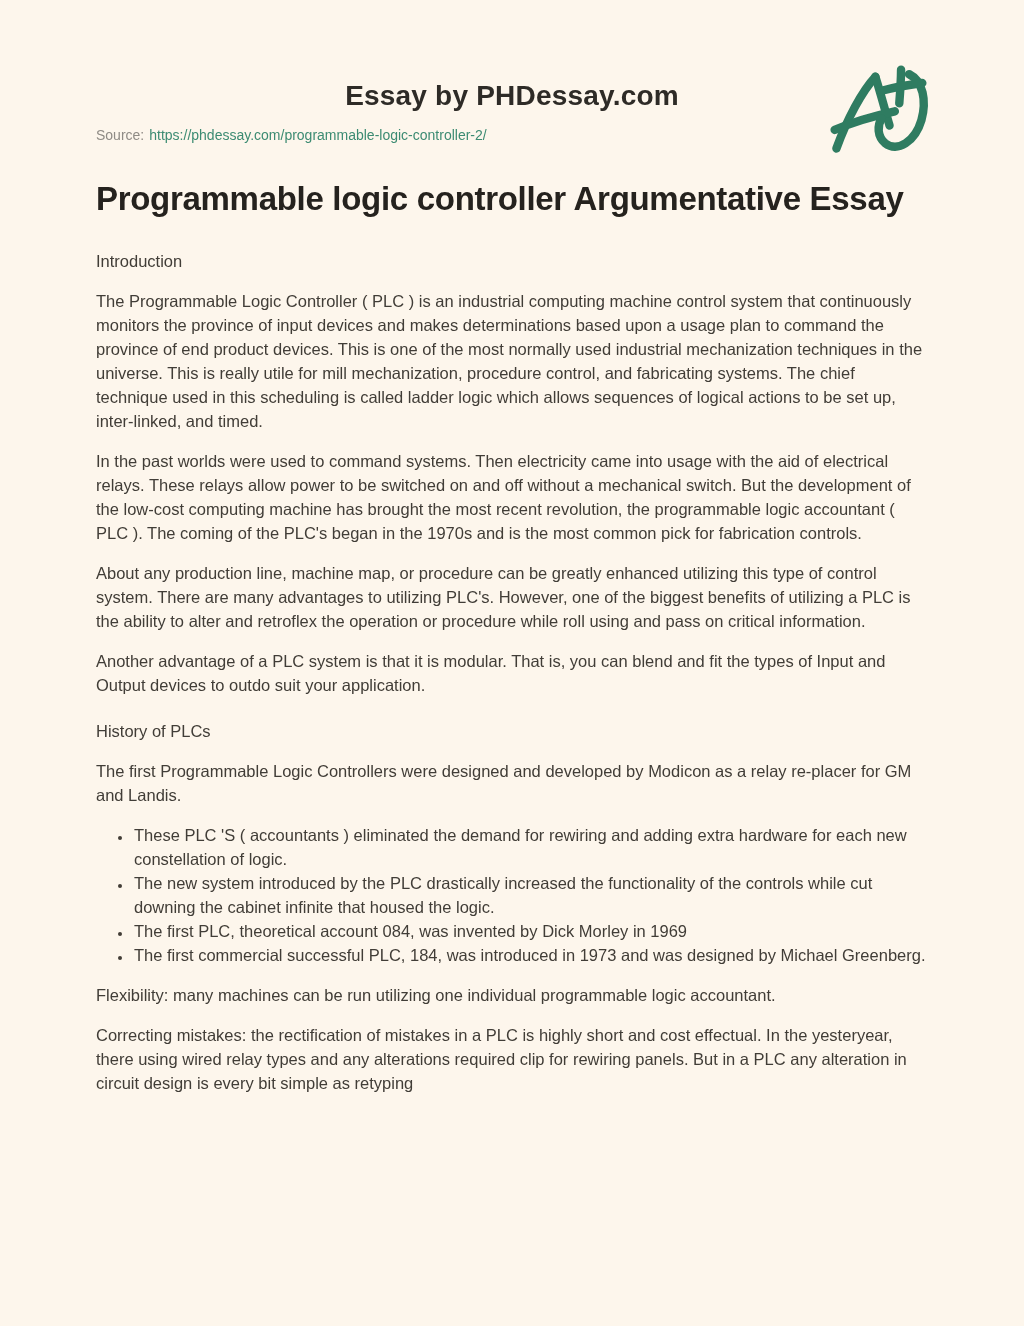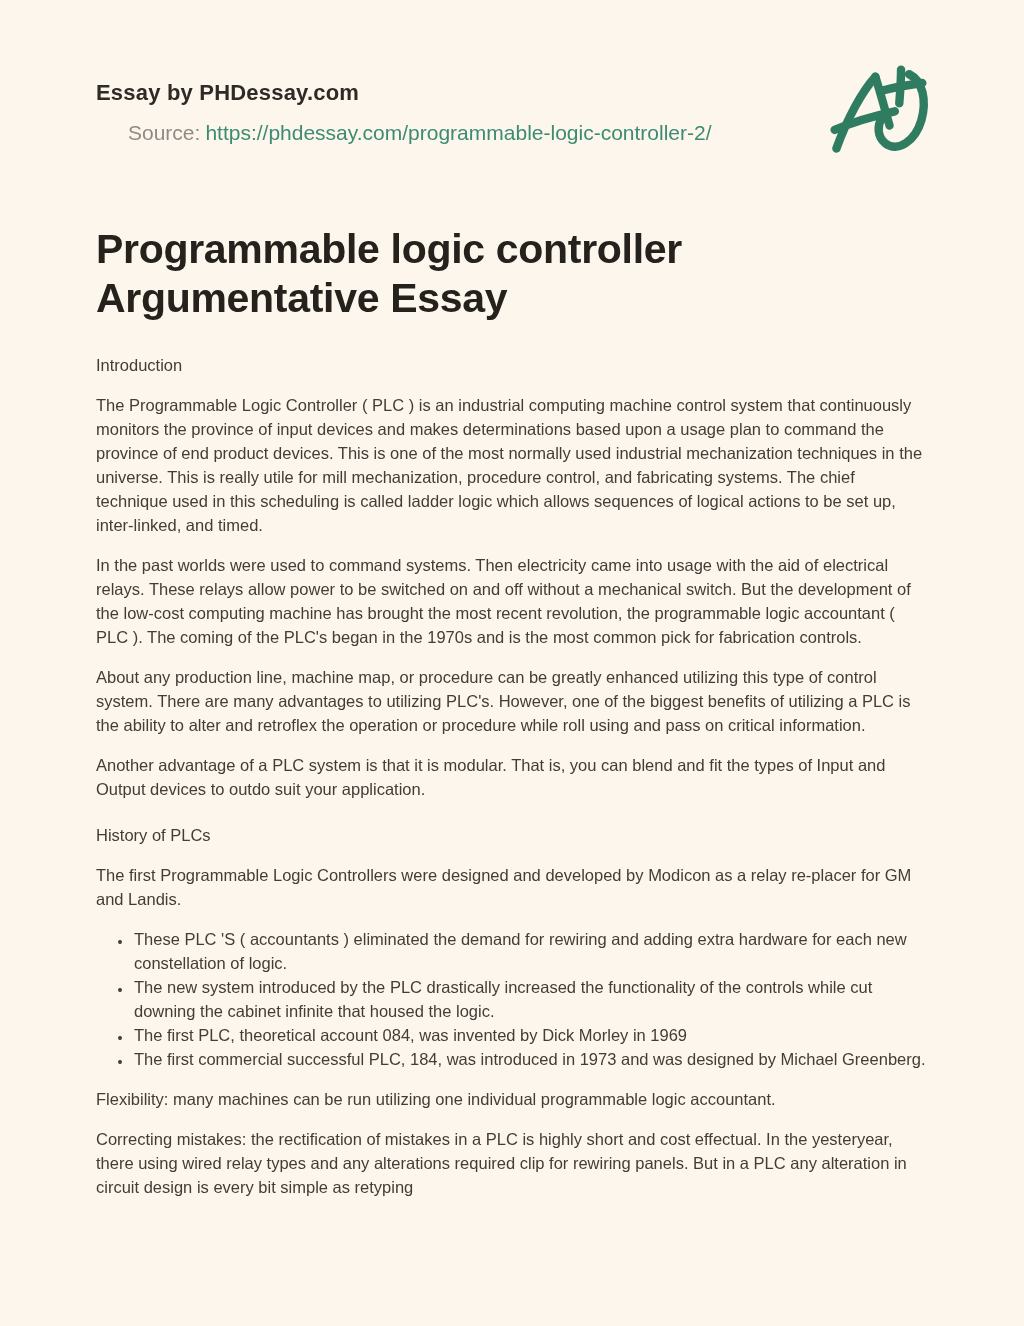--- a/index.html
+++ b/index.html
@@ -11,48 +11,48 @@
     color:#413d37;
     overflow:hidden;
   }
   .page {
     position:relative;
     width:1024px;
     height:1326px;
     padding:80px 96px 0 96px;
   }
   .brand {
-    font-size:22px;
+    font-size:28px;
     font-weight:700;
     color:#2e2b27;
     letter-spacing:0.2px;
+    text-align:center;
   }
   .source-line {
     margin-top:15px;
-    font-size:21px;
-    margin-left:32px;
+    font-size:14px;
   }
   .source-label { color:#8f8b85; }
   .source-link {
     color:#3c8b72;
     text-decoration:none;
     margin-left:5px;
     cursor:pointer;
   }
   .logo {
     position:absolute;
     top:52px;
     right:76px;
     width:124px;
     height:116px;
   }
   .logo svg { width:100%; height:100%; }
   .essay-title {
-    margin-top:80px;
-    font-size:41px;
+    margin-top:36px;
+    font-size:33px;
     font-weight:700;
     color:#25221e;
     letter-spacing:-0.3px;
     line-height:1.2;
   }
   .content { margin-top:30px; }
   .content p {
     font-size:16.5px;
     line-height:24px;
     margin:16px 0;

